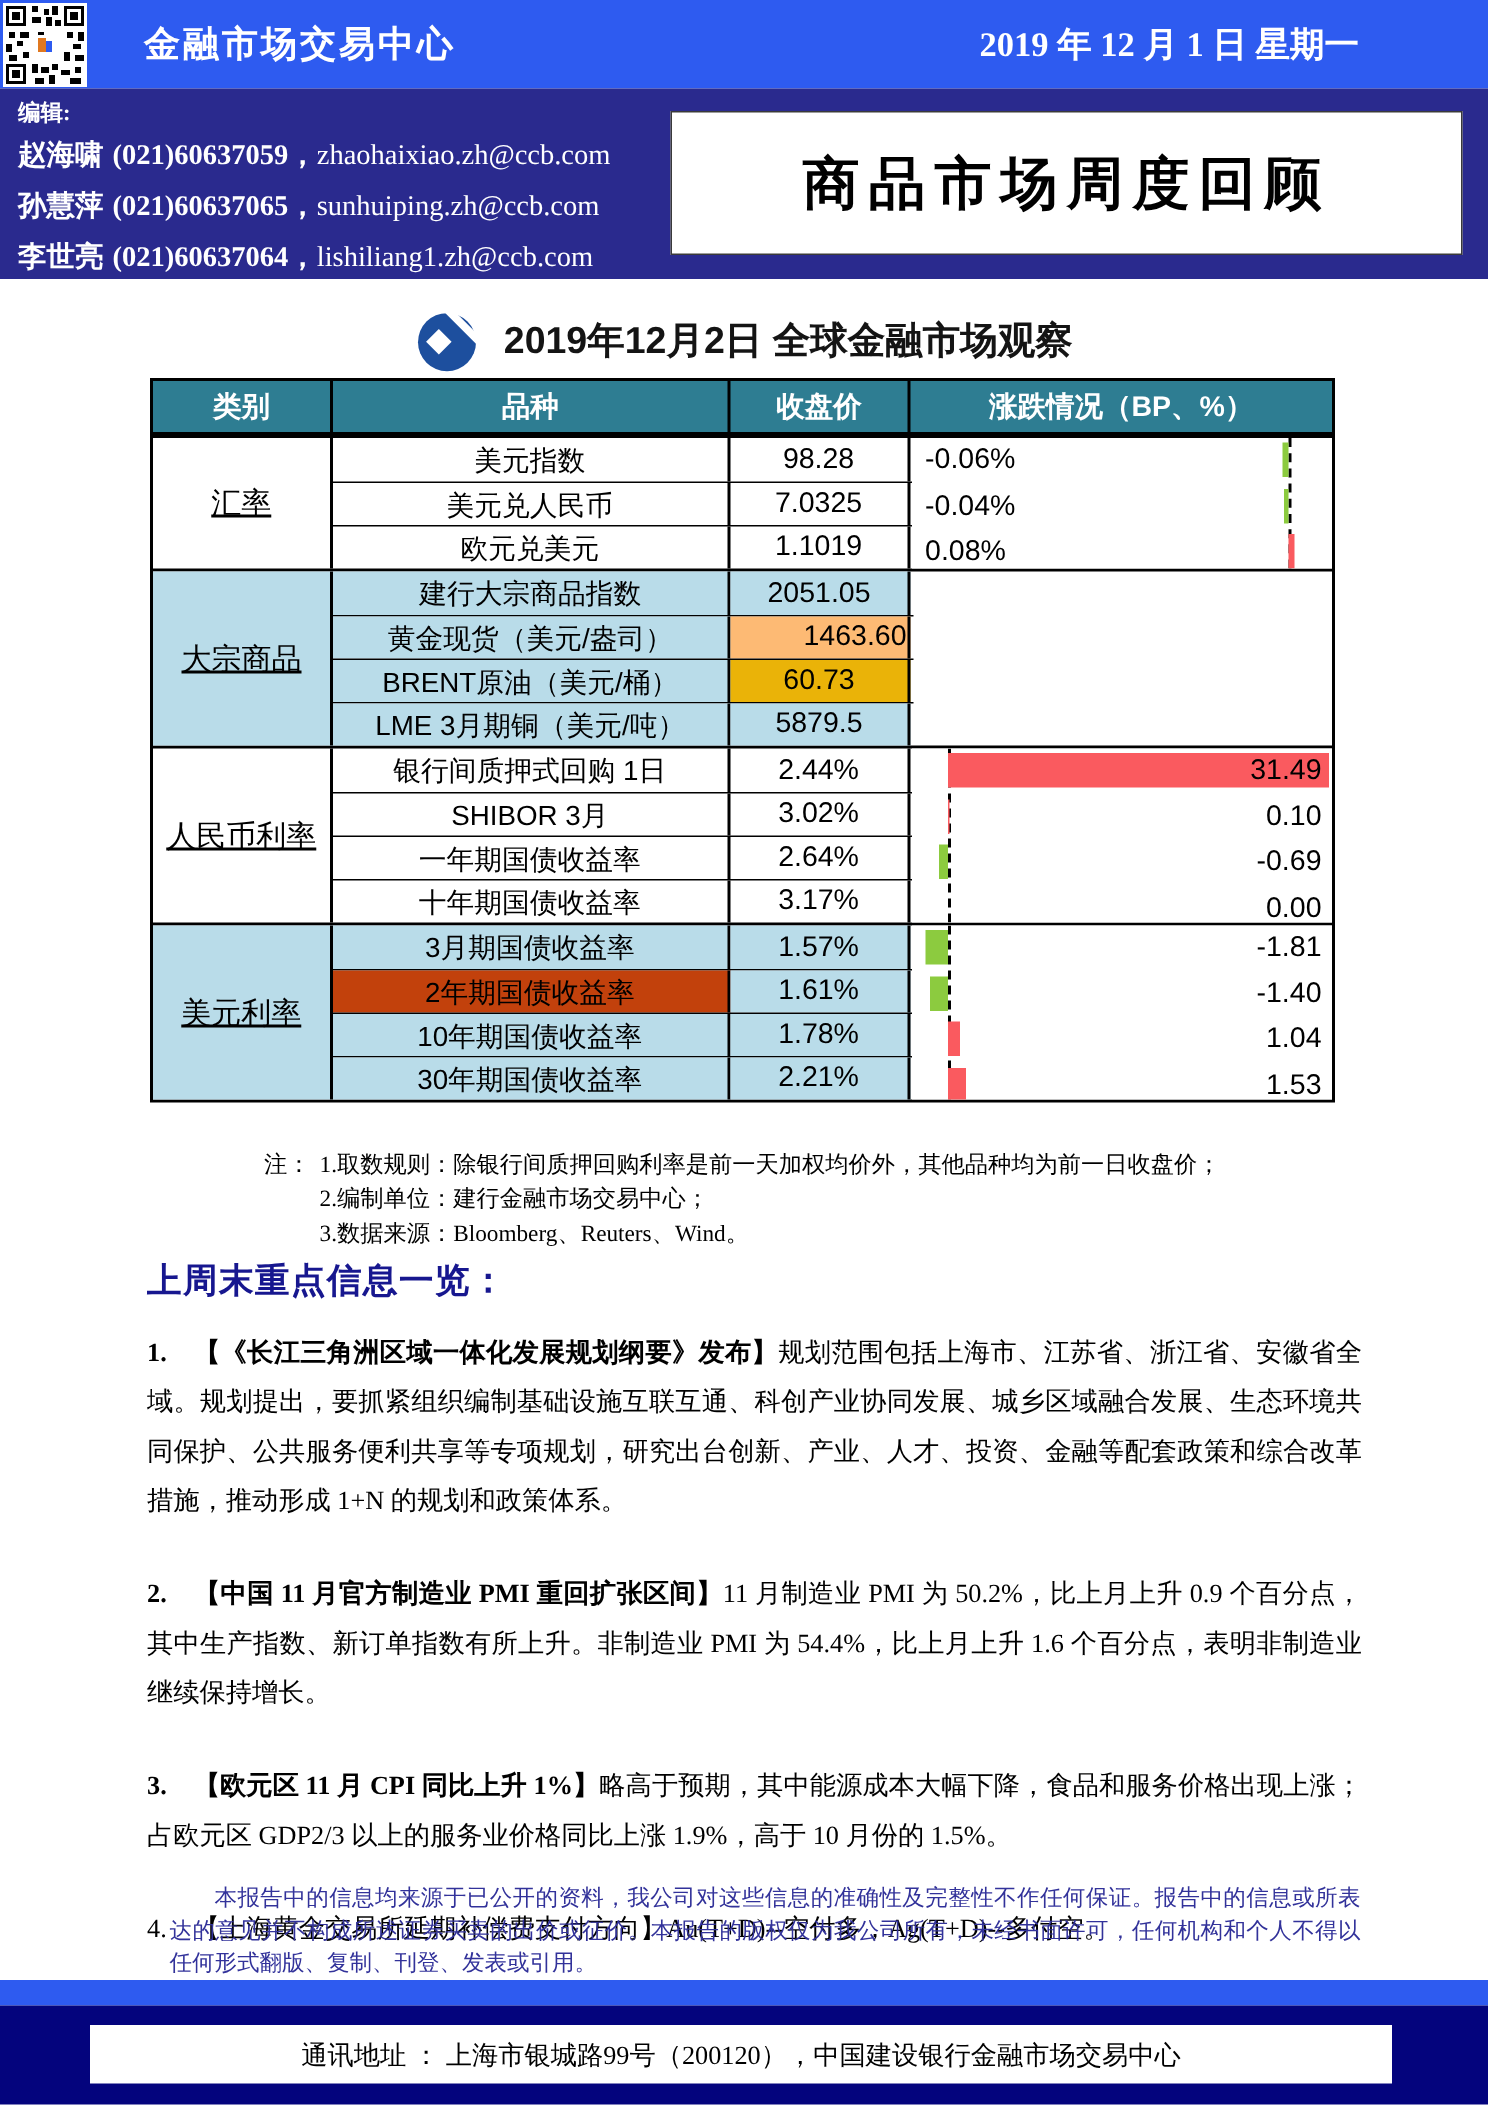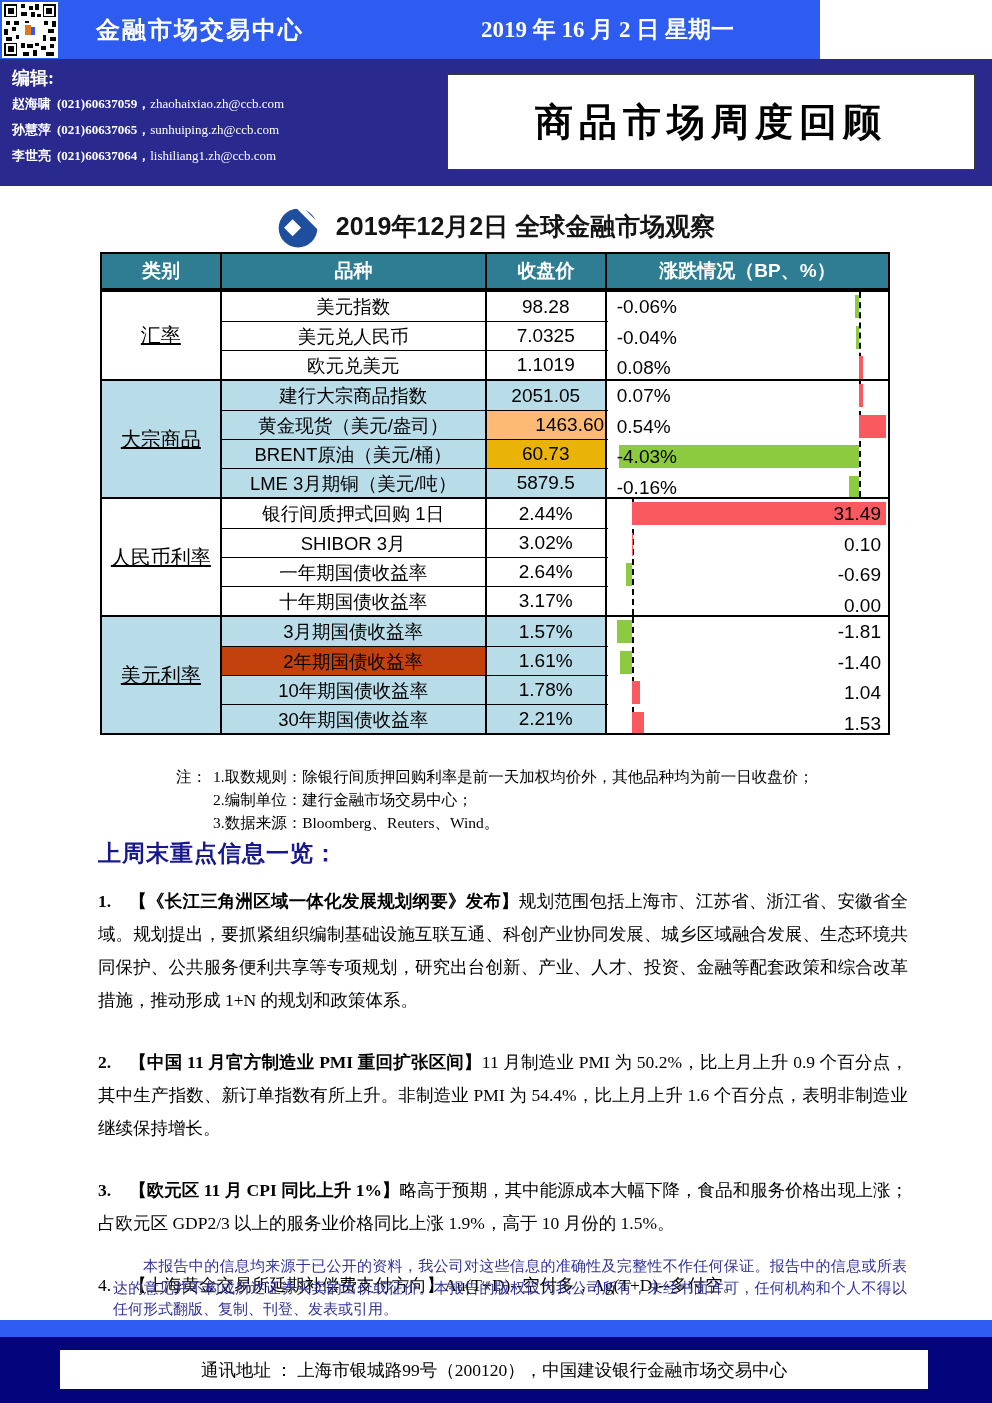--- a/index.html
+++ b/index.html
@@ -3,37 +3,37 @@
 <meta charset="utf-8">
 <style>
   * { margin:0; padding:0; box-sizing:border-box; }
   html,body { background:#ffffff; }
   body {
     width:992px; height:1403px; position:relative;
     font-family:"Liberation Serif", serif;
     overflow:hidden;
   }
   
-  .topbar { position:absolute; left:0; top:0; width:820px; height:59px; background:#2e5bf0; }
+  .topbar { position:absolute; left:0; top:0; width:992px; height:59px; background:#2e5bf0; }
   .qr { position:absolute; left:2px; top:2px; width:56px; height:56px; background:#fff; }
   .qr svg { width:100%; height:100%; display:block; }
   .topbar-title {
     position:absolute; left:96px; top:0; height:59px; line-height:59px;
     color:#fff; font-weight:bold; font-size:24px; letter-spacing:2px;
     font-family:"Liberation Sans", sans-serif;
   }
   .topbar-date {
     position:absolute; right:86px; top:0; height:59px; line-height:59px;
     color:#fff; font-weight:bold; font-size:23px;
   }
   
   .masthead { position:absolute; left:0; top:59px; width:992px; height:127px; background:#2a2a8e; }
   .editors { position:absolute; left:12px; top:7px; color:#fff; }
-  .editors-label { font-size:18px; font-weight:bold; margin-bottom:5px; }
-  .editor-line { font-size:13px; margin-bottom:8px; white-space:nowrap; }
+  .editors-label { font-size:15px; font-weight:bold; margin-bottom:5px; }
+  .editor-line { font-size:19px; margin-bottom:8px; white-space:nowrap; }
   .editor-line .ename { font-weight:bold; margin-right:6px; }
   .editor-line .ephone { font-weight:bold; }
   .editor-line .eemail { font-weight:normal; }
   .report-title-box {
     position:absolute; left:447px; top:15px; width:528px; height:96px;
     background:#fff; border:1px solid #3a3a3a;
     display:flex; align-items:center; justify-content:center;
   }
   .report-title {
     font-size:38px; font-weight:bold; color:#000; letter-spacing:6px;
@@ -166,21 +166,21 @@
             <rect x="3" y="3" width="3" height="3"></rect>
             <rect x="23" y="3" width="3" height="3"></rect>
             <rect x="3" y="23" width="3" height="3"></rect>
           </g>
         <rect x="11" y="11" width="7" height="7" fill="#ffffff"></rect>
         <rect x="12" y="12" width="3" height="5" fill="#e07820"></rect>
         <rect x="15" y="13" width="2" height="4" fill="#2e5bf0"></rect>
       </svg>
     </div>
     <div class="topbar-title">金融市场交易中心</div>
-    <div class="topbar-date">2019 年 16 月 2 日  星期一</div>
+    <div class="topbar-date">2019 年 12 月 1 日  星期一</div>
   </header>
 
   <section class="masthead">
     <div class="editors">
       <div class="editors-label">编辑:</div>
       <div id="editor-lines">
           <div class="editor-line"><span class="ename">赵海啸</span><span class="ephone">(021)60637059，</span><span class="eemail">zhaohaixiao.zh@ccb.com</span></div>
           <div class="editor-line"><span class="ename">孙慧萍</span><span class="ephone">(021)60637065，</span><span class="eemail">sunhuiping.zh@ccb.com</span></div>
           <div class="editor-line"><span class="ename">李世亮</span><span class="ephone">(021)60637064，</span><span class="eemail">lishiliang1.zh@ccb.com</span></div>
         </div>
@@ -247,31 +247,20 @@
           </div>
           <div class="grow">
             <div class="namecell" style="background: rgb(185, 220, 233);">BRENT原油（美元/桶）</div>
             <div class="closecell" style="background: #eab308;">60.73</div>
           </div>
           <div class="grow">
             <div class="namecell" style="background: rgb(185, 220, 233);">LME 3月期铜（美元/吨）</div>
             <div class="closecell" style="background: rgb(185, 220, 233);">5879.5</div>
           </div>
         </div>
-        <div class="changecol">
-          <div class="axisline" style="left: 251px;"></div>
-          <div class="bar" style="top: 3px; left: 251px; width: 4.165px; background: rgb(250, 90, 95);"></div>
-          <div class="chg-text chg-left" style="top: 0px;">0.07%</div>
-          <div class="bar" style="top: 33.5px; left: 251px; width: 27px; background: rgb(250, 90, 95);"></div>
-          <div class="chg-text chg-left" style="top: 30.5px;">0.54%</div>
-          <div class="bar" style="top: 64px; left: 11.215px; width: 239.785px; background: rgb(140, 203, 63);"></div>
-          <div class="chg-text chg-left" style="top: 61px;">-4.03%</div>
-          <div class="bar" style="top: 94.5px; left: 241.48px; width: 9.52px; background: rgb(140, 203, 63);"></div>
-          <div class="chg-text chg-left" style="top: 91.5px;">-0.16%</div>
-        </div>
       </div>
       <div class="tgroup">
         <div class="catcell">人民币利率</div>
         <div class="grows">
           <div class="grow">
             <div class="namecell">银行间质押式回购 1日</div>
             <div class="closecell">2.44%</div>
           </div>
           <div class="grow">
             <div class="namecell">SHIBOR 3月</div>

